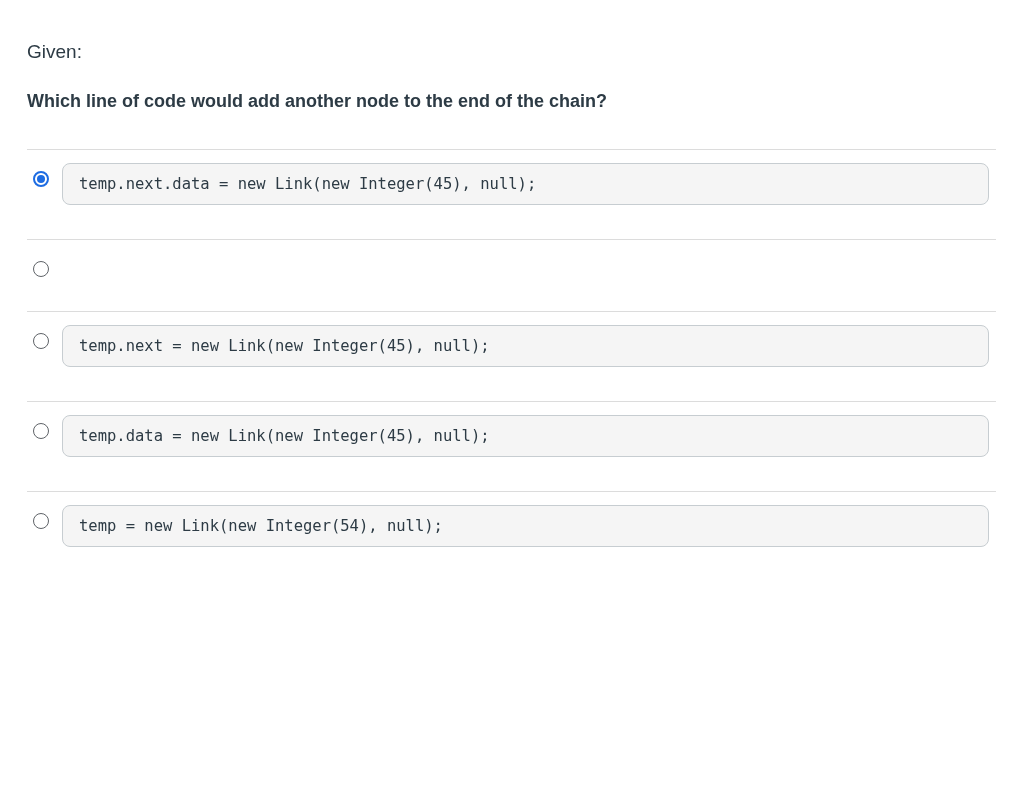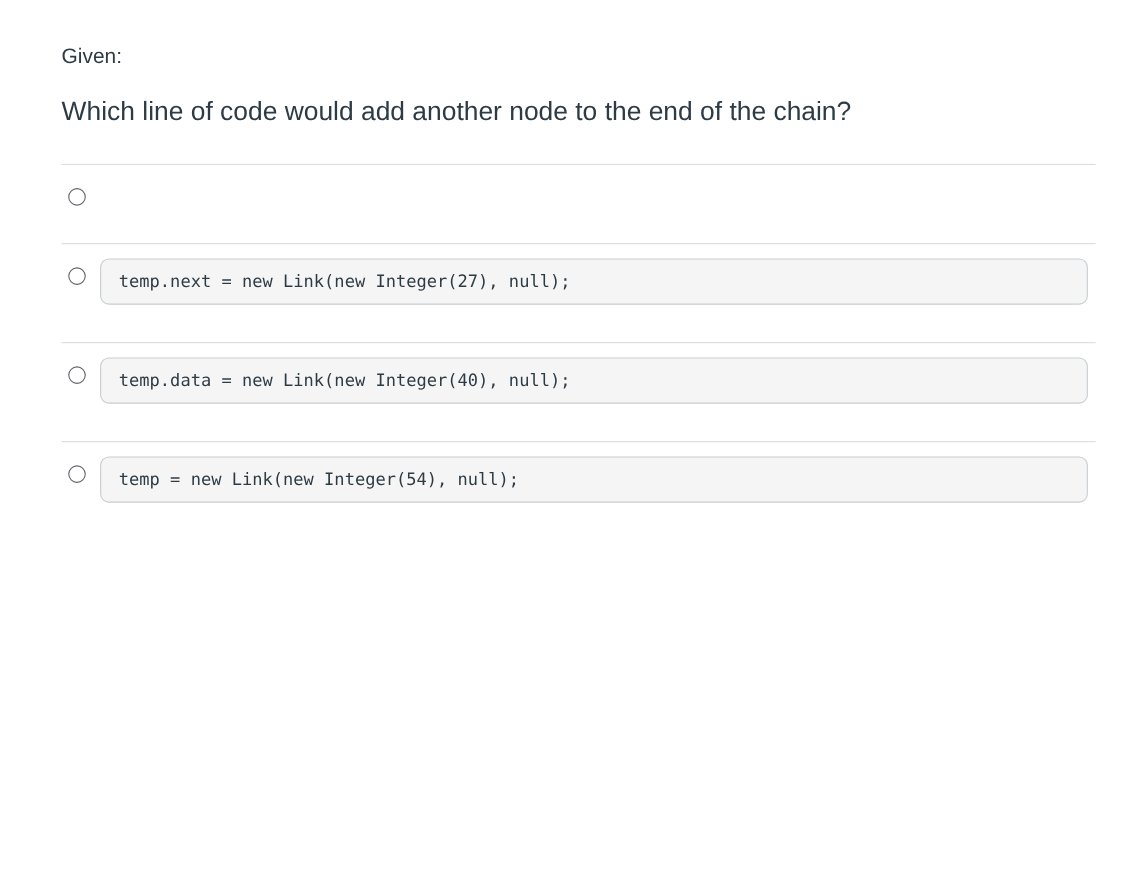--- a/index.html
+++ b/index.html
@@ -19,44 +19,44 @@
   }
   body {
     width: 1024px;
     height: 805px;
     font-family: "Liberation Sans", sans-serif;
     color: var(--text);
     overflow: hidden;
   }
   .container {
     padding: 40px 28px 0 27px;
-    margin-left: 29px;
   }
   .given-label {
     font-size: 19px;
     line-height: 23px;
     margin: 0 0 27px 0;
   }
   .code-block {
     background: var(--box-bg);
     border: 1px solid var(--box-border);
     border-radius: 6px;
     margin: 0 0 24px 0;
     padding: 13px 13px 29px 13px;
     font-family: "DejaVu Sans Mono", "Liberation Mono", monospace;
     font-size: 16.5px;
     line-height: 20px;
     color: var(--text);
     white-space: pre;
     overflow: hidden;
   }
   .question-text {
-    font-size: 24px;
+    font-size: 18px;
     line-height: 23px;
     margin: 0 0 36px 0;
+    font-weight: bold;
   }
   .answer-row .divider {
     height: 1px;
     background: var(--divider);
   }
   .answer-content {
     display: flex;
     align-items: flex-start;
     padding: 13px 0 34px 6px;
   }
@@ -107,44 +107,53 @@
 <body>
 
 <div class="container">
 
   <p class="given-label">Given:</p>
 
 
   <p class="question-text">Which line of code would add another node to the end of the chain?</p>
 
   <div id="answers">
+  <div class="answer-row">
+    <div class="divider"></div>
+    <div class="answer-content">
+      <span class="radio checked" role="radio" aria-checked="true"></span>
+      <label class="answer-box">
+        <code>temp.next.data = new Link(new Integer(45), null);</code>
+      </label>
+    </div>
+  </div>
 
   <div class="answer-row">
     <div class="divider"></div>
     <div class="answer-content">
       <span class="radio" role="radio" aria-checked="false"></span>
     </div>
   </div>
 
   <div class="answer-row">
     <div class="divider"></div>
     <div class="answer-content">
       <span class="radio" role="radio" aria-checked="false"></span>
       <label class="answer-box">
-        <code>temp.next = new Link(new Integer(27), null);</code>
+        <code>temp.next = new Link(new Integer(45), null);</code>
       </label>
     </div>
   </div>
 
   <div class="answer-row">
     <div class="divider"></div>
     <div class="answer-content">
       <span class="radio" role="radio" aria-checked="false"></span>
       <label class="answer-box">
-        <code>temp.data = new Link(new Integer(40), null);</code>
+        <code>temp.data = new Link(new Integer(45), null);</code>
       </label>
     </div>
   </div>
 
   <div class="answer-row">
     <div class="divider"></div>
     <div class="answer-content">
       <span class="radio" role="radio" aria-checked="false"></span>
       <label class="answer-box">
         <code>temp = new Link(new Integer(54), null);</code>

